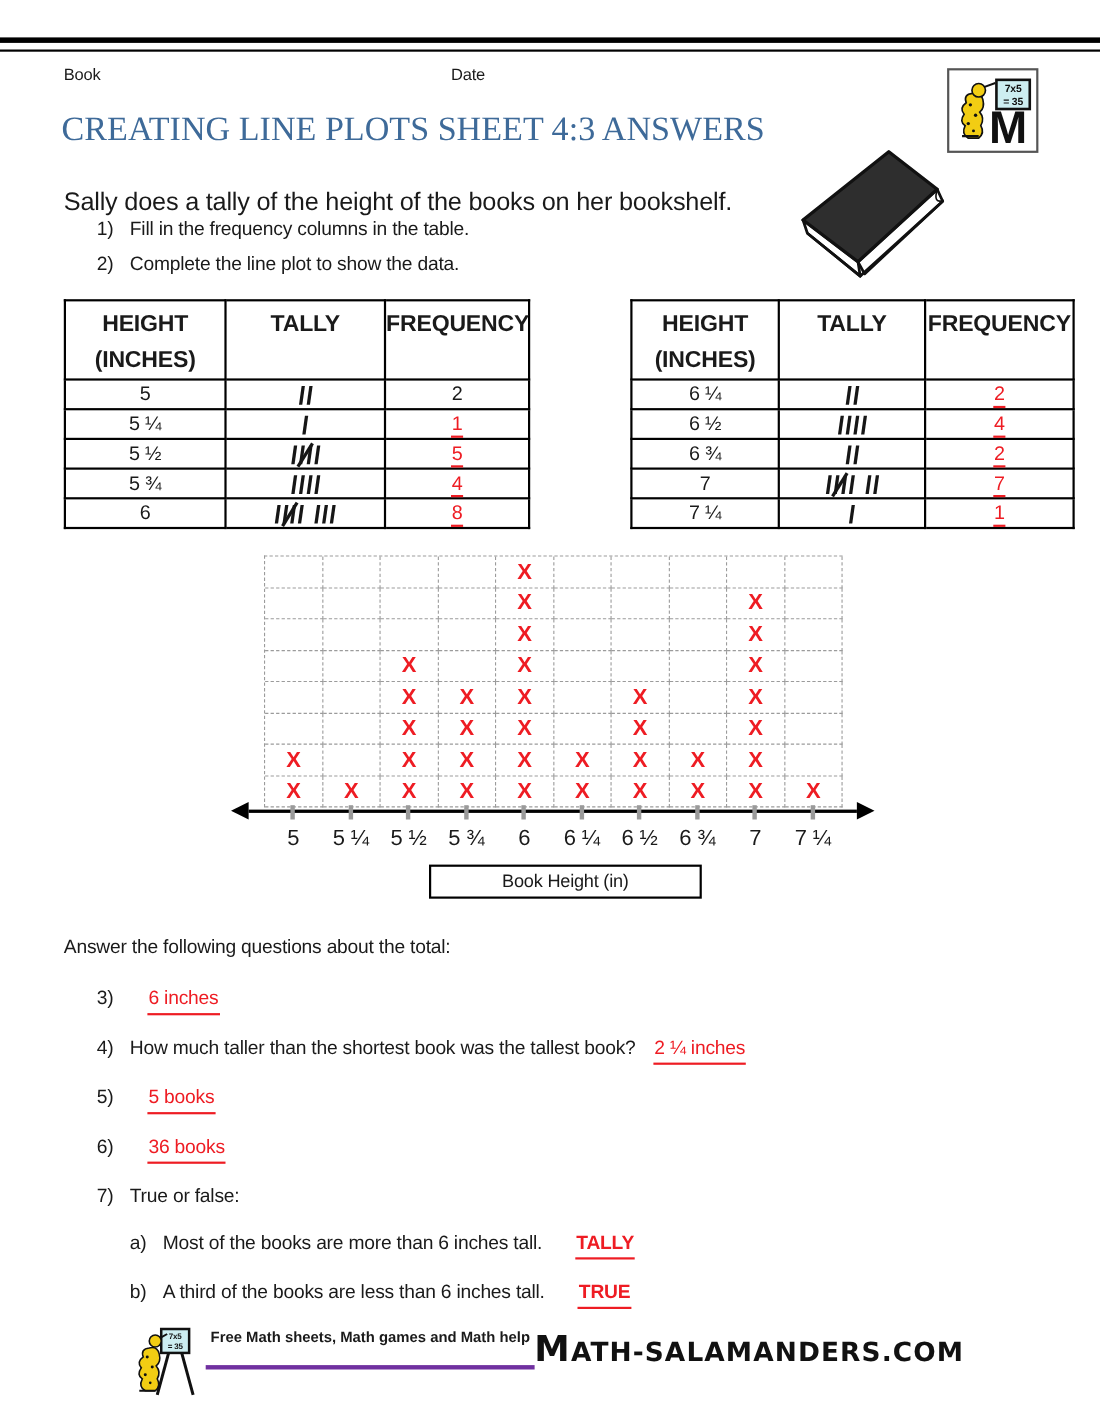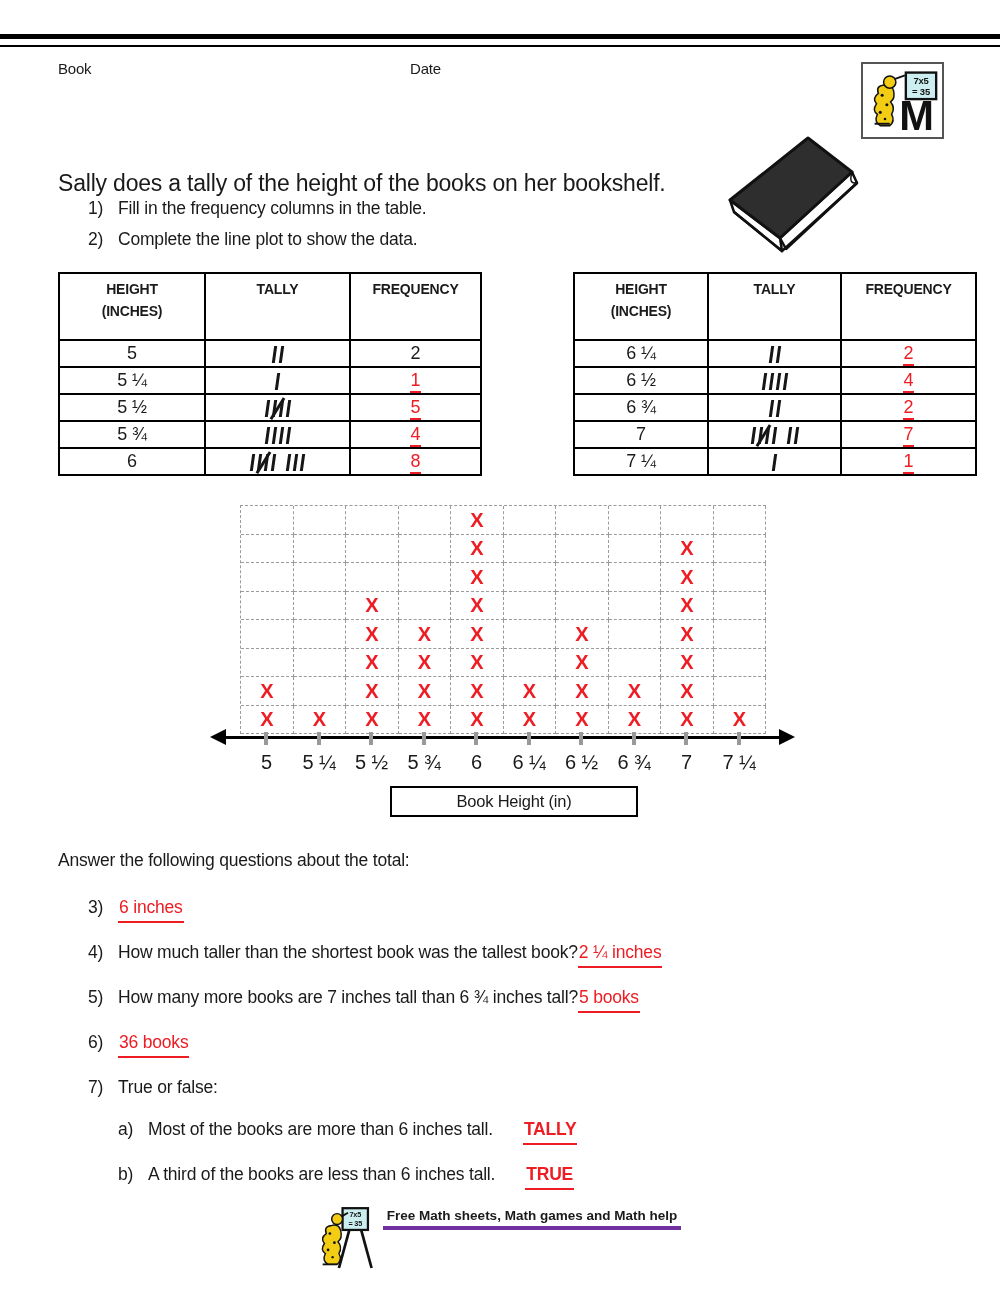--- a/index.html
+++ b/index.html
@@ -21,21 +21,21 @@
   .intro-text{position:absolute; left:58px; top:147px; font-size:23px;}
   .instr{position:absolute; left:88px; font-size:17.5px; display:flex;}
   .instr .inum{width:30px;}
   .instr1{top:198px;} .instr2{top:229px;}
   .book-art{position:absolute; left:722px; top:136px;}
   
   table.freq-table{position:absolute; top:272px; border-collapse:collapse; table-layout:fixed;}
   #tableL{left:58px; width:422px;}
   #tableR{left:573px; width:402px;}
   .freq-table th,.freq-table td{border:2px solid #000; text-align:center; padding:0;}
-  .freq-table th{height:60px; vertical-align:top; padding-top:5px; font-size:14px;
+  .freq-table th{height:60px; vertical-align:top; padding-top:5px; font-size:21px;
     font-weight:600; white-space:pre-line; line-height:1.55;}
   .freq-table td{height:25px; font-size:18px;}
   
   .tgroup{display:inline-flex; gap:4.5px; position:relative; height:17px; margin:0 6px; vertical-align:middle;}
   .tgroup i{display:block; width:2.6px; height:17px; background:#161616; transform:skewX(-8deg);}
   .tgroup.five em{position:absolute; left:45%; top:-4px; width:2.6px; height:25px; background:#161616;
     transform:rotate(32deg);}
   
   .ans{color:#ee1c23; border-bottom:2px solid #ee1c23; padding:0 1px 1px 1px; white-space:nowrap;}
   
@@ -53,21 +53,21 @@
   .tick{position:absolute; top:227px; width:4px; height:13px; background:#9a9a9a;}
   .ticklabel{position:absolute; top:246px; width:53px; text-align:center; font-size:20px;}
   .xlabel-box{position:absolute; left:390px; top:786px; width:244px; border:2px solid #000;
     text-align:center; font-size:16.5px; padding:4px 0;}
   
   .questions{position:absolute; left:58px; top:848px; width:900px;}
   .q-intro{font-size:17.5px; line-height:25px; margin:0 0 22px 0;}
   .qrow{display:flex; font-size:17.5px; line-height:25px; margin:0 0 17px 0; white-space:nowrap;}
   .qrow .qnum{width:30px; flex:none; margin-left:30px;}
   .qrow.sub .qnum{margin-left:60px;}
-  .qrow .ans{margin-left:0;}
+  .qrow .ans{margin-left:16px;}
   .qrow.sub .ans{margin-left:30px; font-weight:600;}
   
   .footer{position:absolute; left:0; right:0; top:1206px; display:flex; justify-content:center; align-items:flex-start; gap:6px;}
   .footer-text{display:flex; flex-direction:row;}
   .tagline{font-size:13.5px; font-weight:700; letter-spacing:0; padding:2px 4px 3px 4px;
     border-bottom:4px solid #7030a0;}
   .site{font-family:"DejaVu Sans", sans-serif; font-size:24px; font-weight:700; letter-spacing:1px; margin-top:1px; color:#111;}
   .site::first-letter{font-size:1.35em;}
   svg text{font-family:"Liberation Sans", sans-serif;}
 </style>
@@ -93,20 +93,21 @@
         <line x1="29" y1="11" x2="40" y2="7" stroke="#111" stroke-width="2"></line>
         <line x1="8" y1="58" x2="24" y2="58" stroke="#111" stroke-width="2"></line>
         <circle cx="16" cy="28" r="1.6" fill="#111"></circle>
           <circle cx="21" cy="38" r="1.6" fill="#111"></circle>
         <circle cx="14" cy="46" r="1.6" fill="#111"></circle>
           <circle cx="19" cy="53" r="1.4" fill="#111"></circle>
       </g>
     </svg>
   </div>
 
+  <h1 class="page-title">CREATING LINE PLOTS SHEET 4:3 ANSWERS</h1>
 
   <p class="intro-text">Sally does a tally of the height of the books on her bookshelf.</p>
 
   <div class="instr instr1">
     <span class="inum">1)</span>
     <span>Fill in the frequency columns in the table.</span>
   </div>
   <div class="instr instr2">
     <span class="inum">2)</span>
     <span>Complete the line plot to show the data.</span>
@@ -449,21 +450,20 @@
           <span class="qnum">3)</span>
           <span class="ans">6 inches</span>
         </div>
         <div class="qrow">
           <span class="qnum">4)</span>
           <span class="qtext">How much taller than the shortest book was the tallest book?</span>
           <span class="ans">2 ¼ inches</span>
         </div>
         <div class="qrow">
           <span class="qnum">5)</span>
-          <span class="qtext">How many more books are 7 inches tall than 6 ¾ inches tall?</span>
           <span class="ans">5 books</span>
         </div>
         <div class="qrow">
           <span class="qnum">6)</span>
           <span class="ans">36 books</span>
         </div>
         <div class="qrow">
           <span class="qnum">7)</span>
           <span class="qtext">True or false:</span>
         </div>
@@ -493,16 +493,17 @@
         <line x1="25" y1="11" x2="32" y2="7" stroke="#111" stroke-width="2"></line>
         <line x1="4" y1="64" x2="20" y2="64" stroke="#111" stroke-width="2"></line>
         <circle cx="12" cy="30" r="1.5" fill="#111"></circle>
           <circle cx="17" cy="40" r="1.5" fill="#111"></circle>
         <circle cx="10" cy="48" r="1.5" fill="#111"></circle>
           <circle cx="15" cy="56" r="1.3" fill="#111"></circle>
       </g>
     </svg>
     <div class="footer-text">
       <span class="tagline">Free Math sheets, Math games and Math help</span>
+      <span class="site">MATH-SALAMANDERS.COM</span>
     </div>
   </div>
 
 </div>
 
 </body></html>

